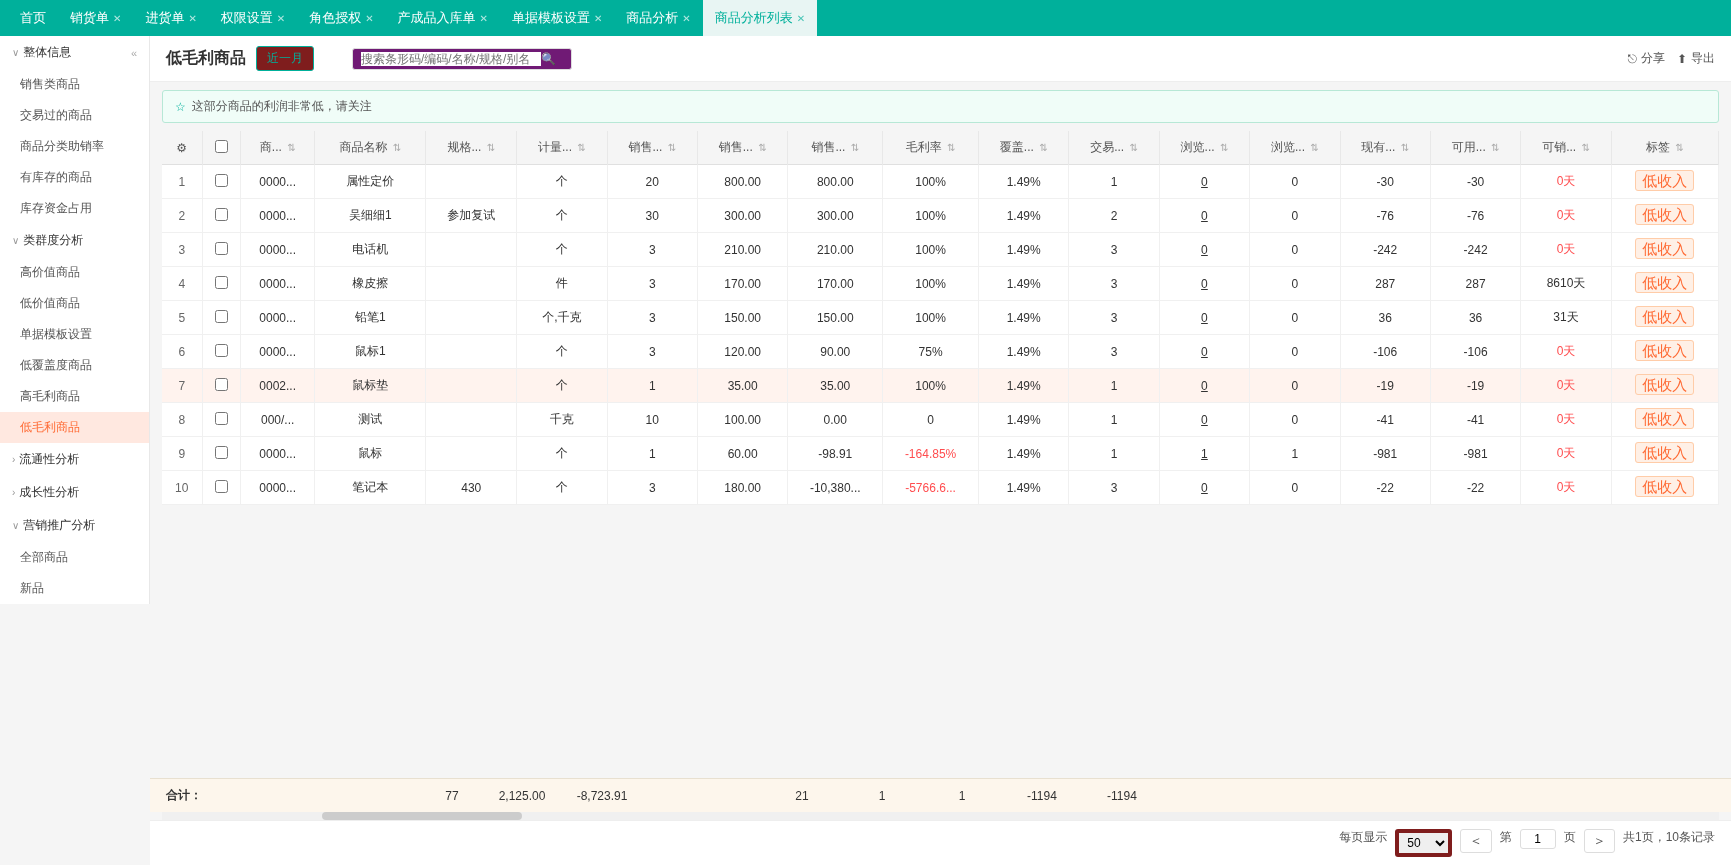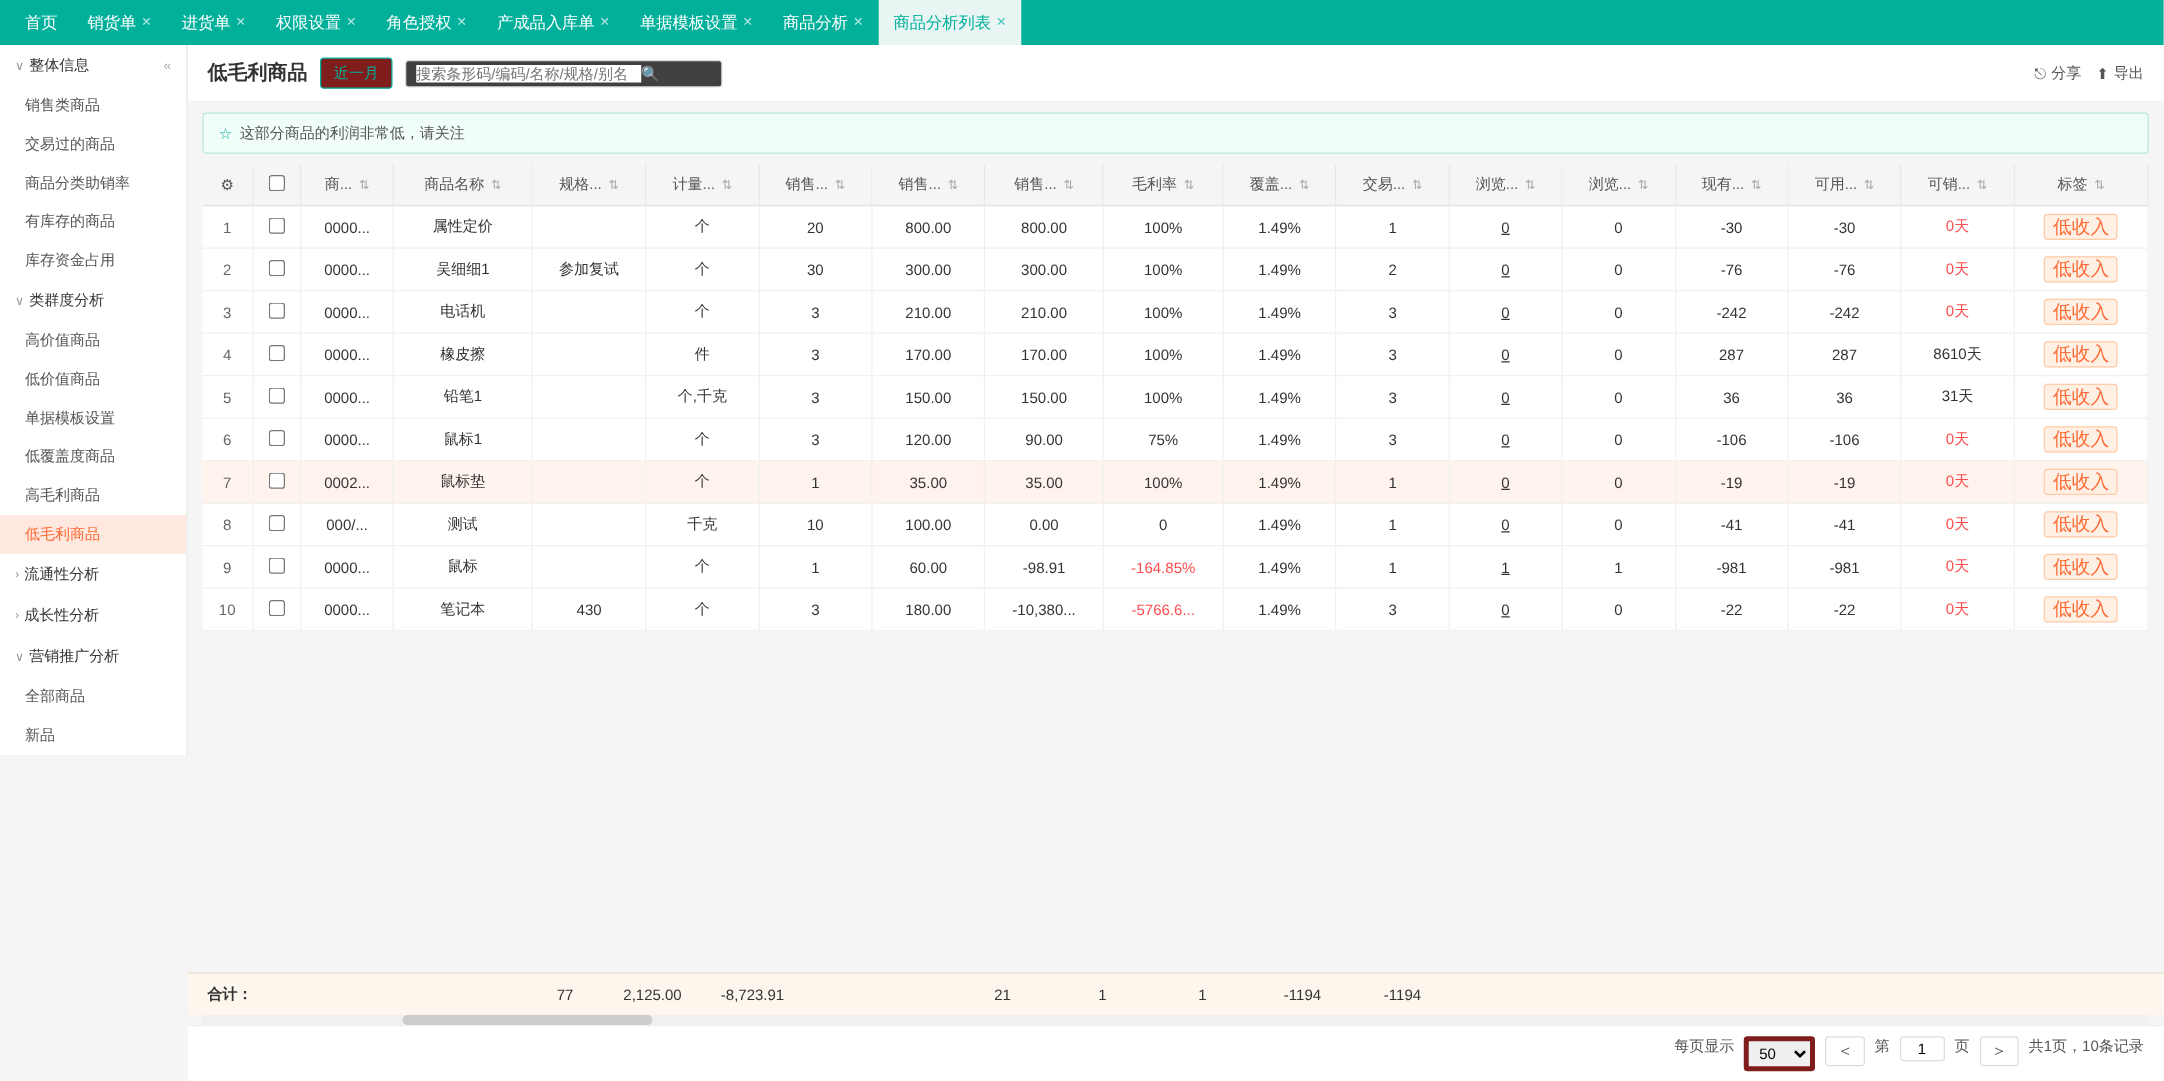--- a/index.html
+++ b/index.html
@@ -83,22 +83,23 @@
       padding: 3px 10px;
       cursor: pointer;
       font-size: 12px;
     }
     .search-box {
       display: flex;
       align-items: center;
       border: 1px solid #ddd;
       border-radius: 3px;
       padding: 3px 8px;
-      background: #404040;
-      width: 254px;
+      background: #701a75;
+      width: 220px;
+      margin-left: 28px;
     }
     .search-box input {
       border: none;
       outline: none;
       font-size: 12px;
       width: 180px;
       color: #999;
     }
     .content-header-right { display: flex; align-items: center; gap: 12px; }
     .action-btn {

